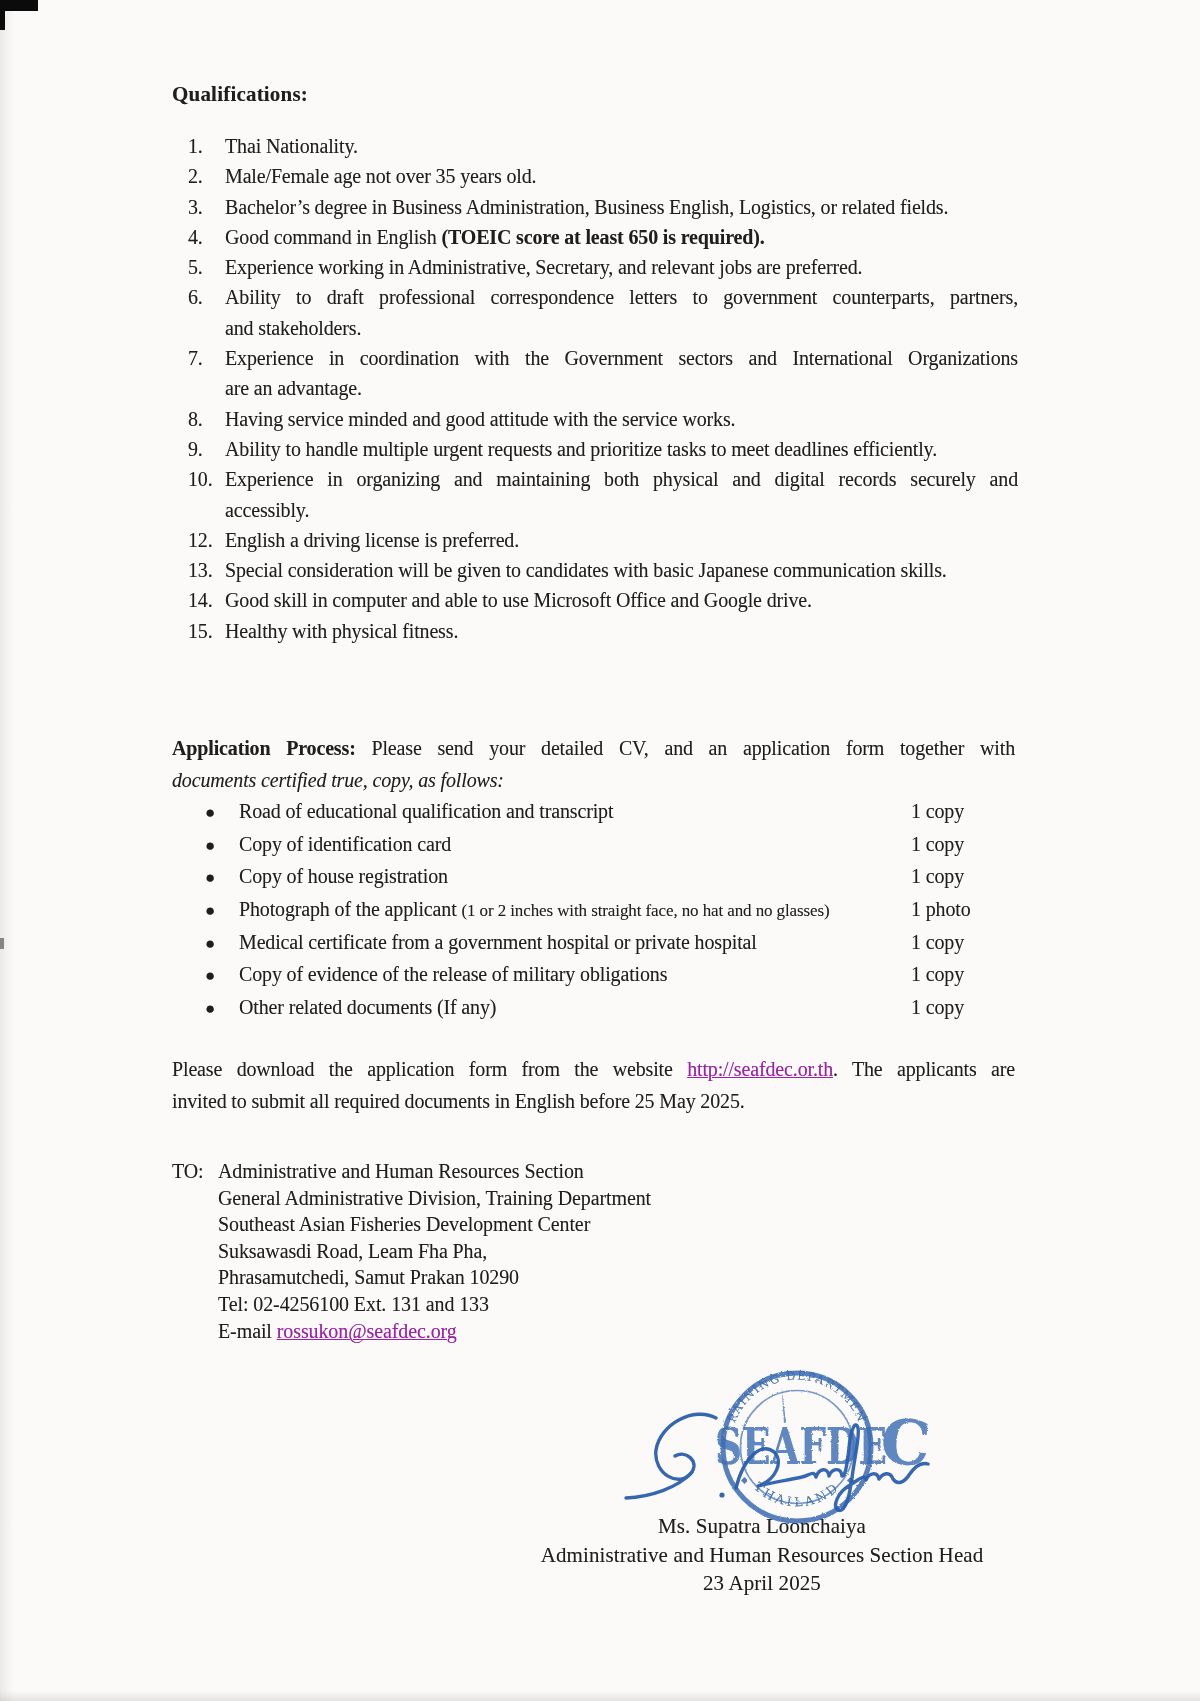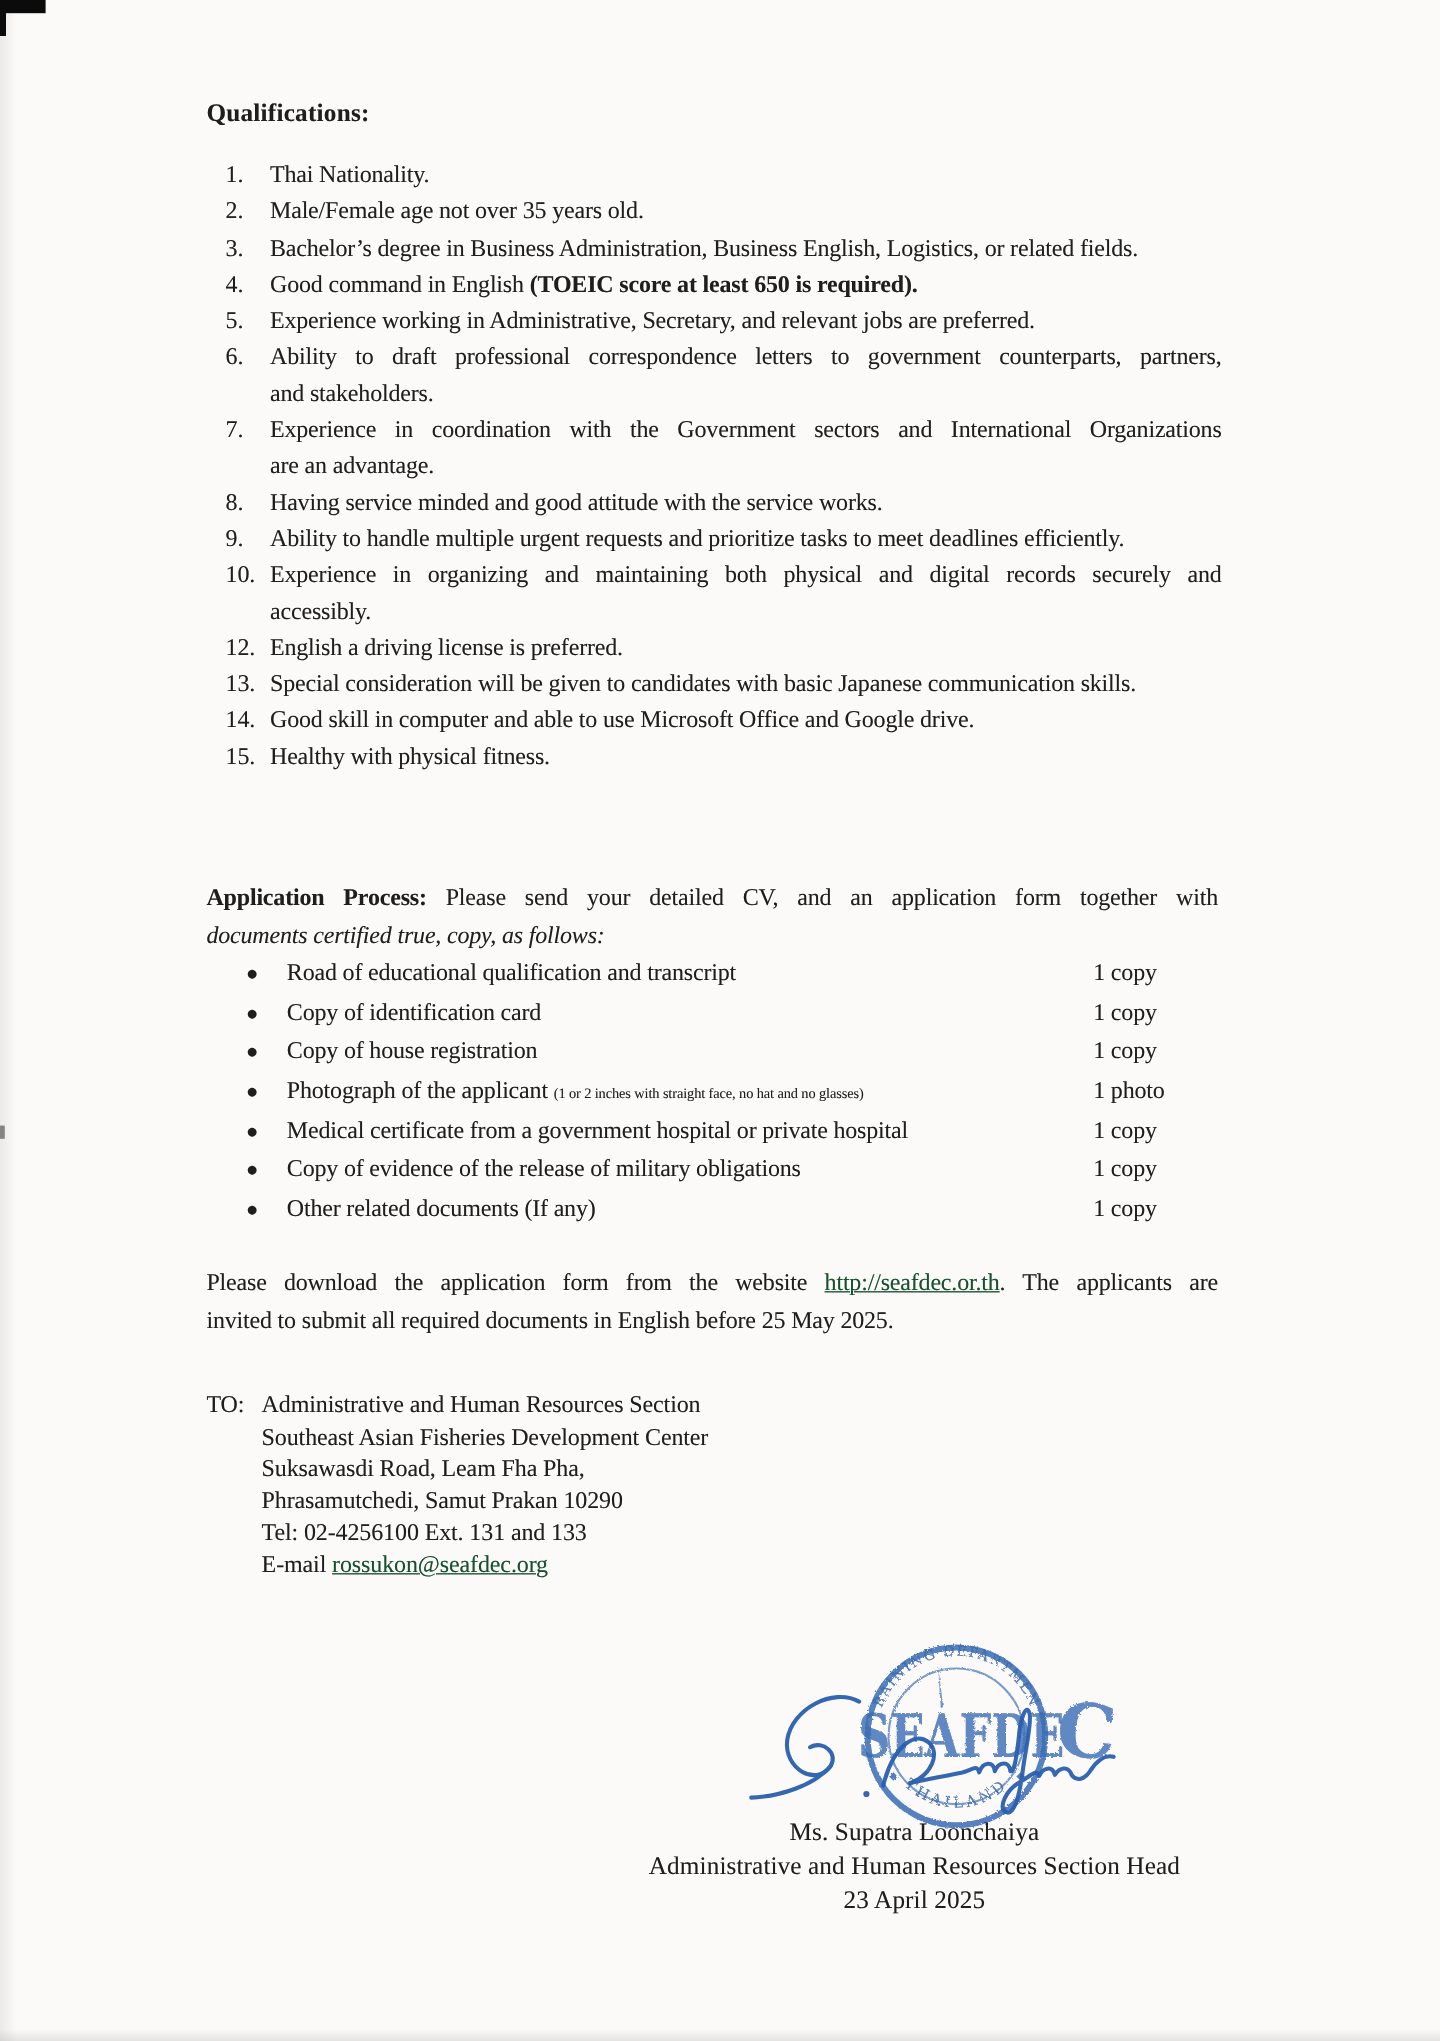--- a/index.html
+++ b/index.html
@@ -42,28 +42,28 @@
   
   .app-para { position:absolute; left:172px; top:733px; width:843px; font-size:20px; letter-spacing:-0.15px; }
   .app-para .pl1 { line-height:31.5px; white-space:nowrap; }
   .app-para .pl2 { line-height:31.5px;font-style:italic; }
 
   
   .doc-list { position:absolute; left:205px; top:800px; width:812px; font-size:20px; letter-spacing:-0.15px; }
   .doc-row  { display:flex; align-items:baseline; height:32.7px; }
   .doc-bullet { flex:0 0 34px; font-size:17px; }
   .doc-text   { flex:1; min-width:0; white-space:nowrap; }
-  .doc-note   { font-size:12px; letter-spacing:-0.1px; }
+  .doc-note   { font-size:17px; letter-spacing:-0.1px; }
   .doc-count  { flex:0 0 106px; white-space:nowrap; }
 
   
   .dl-para { position:absolute; left:172px; top:1053px; width:843px; font-size:20px; letter-spacing:-0.15px; }
   .dl-para .pl1 { line-height:32px; white-space:nowrap; }
   .dl-para .pl2 { line-height:32px; }
-  a.doc-link { color:#14532d; text-decoration:underline; text-decoration-thickness:1px; cursor:pointer; }
+  a.doc-link { color:#a21caf; text-decoration:underline; text-decoration-thickness:1px; cursor:pointer; }
 
   
   .to-block { position:absolute; left:172px; top:1158px; width:700px; font-size:20px; letter-spacing:-0.1px; }
   .to-label { position:absolute; left:0; top:0; font-weight:normal; line-height:26.6px; }
   .to-lines { margin-left:46px; }
   .to-lines .addr-line { line-height:26.6px; white-space:nowrap; }
 
   
   .stamp-wrap { position:absolute; left:598px; top:1356px; width:440px; height:182px; }
 
@@ -256,20 +256,21 @@
       <span>Please download the application form from the website </span><a class="doc-link">http://seafdec.or.th</a><span>.  The applicants are</span>
     </div>
     <div class="pl2">invited to submit all required documents in English before 25 May 2025.</div>
   </div>
 
   <div class="to-block">
     <span class="to-label">TO:</span>
     <div class="to-lines" id="addr-mount">
     <div class="addr-line">Administrative and Human Resources Section</div>
 
+    <div class="addr-line">General Administrative Division, Training Department</div>
 
     <div class="addr-line">Southeast Asian Fisheries Development Center</div>
 
     <div class="addr-line">Suksawasdi Road, Leam Fha Pha,</div>
 
     <div class="addr-line">Phrasamutchedi, Samut Prakan  10290</div>
 
     <div class="addr-line">Tel: 02-4256100 Ext. 131 and  133</div>
   <div class="addr-line"><span>E-mail </span><a class="doc-link">rossukon@seafdec.org</a></div>
       </div>

